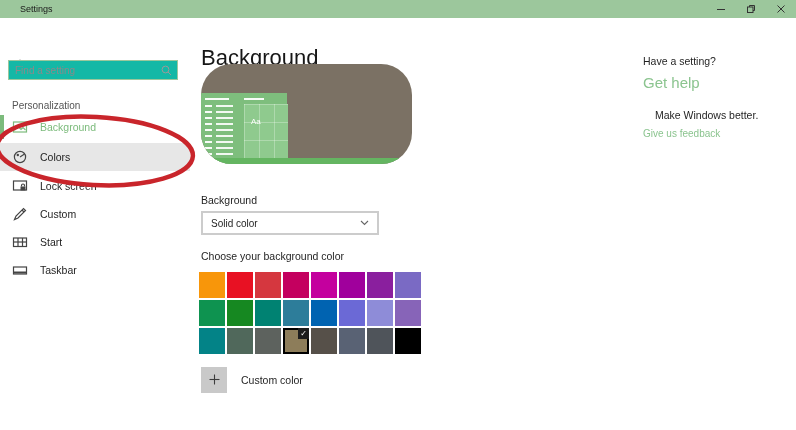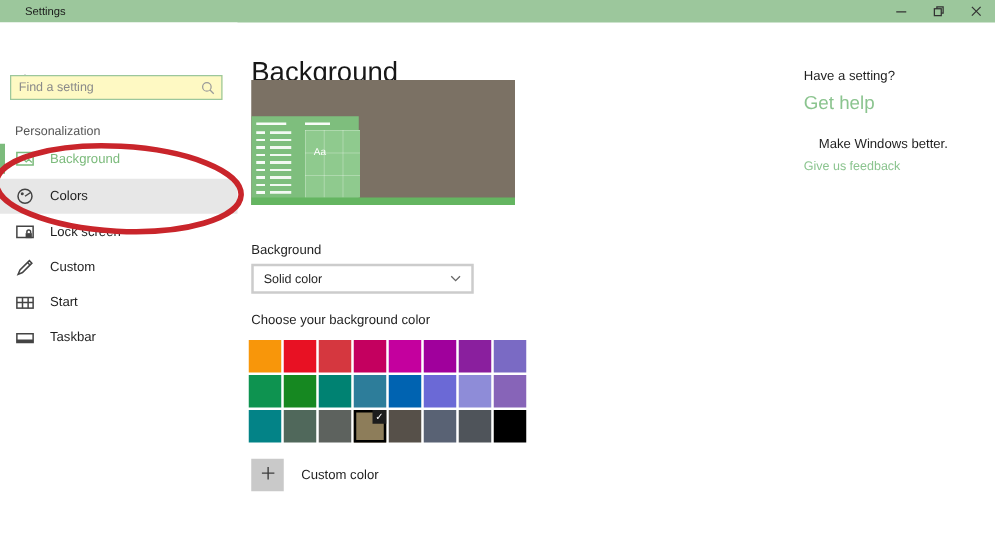--- a/index.html
+++ b/index.html
@@ -14,36 +14,36 @@
   .tb-title { font-size:9px; margin-left:20px; color:#1a1a1a; }
   .tb-controls { margin-left:auto; display:flex; height:100%; }
   .tb-btn { width:30px; height:100%; display:flex; align-items:center; justify-content:center; background:transparent; border:none; padding:0; cursor:pointer; }
   .tb-btn svg { display:block; }
 
   
   .sidebar { position:absolute; top:18px; left:0; width:190px; bottom:0; background:#fff; }
   .home-row { position:absolute; top:16px; left:0; width:190px; height:16px; display:flex; align-items:center; cursor:pointer;margin-top:24px; }
   .home-row .ic { margin-left:12px; width:16px; height:16px; }
   .home-row .lbl { margin-left:12px; font-size:10.5px; }
-  .searchbox { position:absolute; top:42px; left:8px; width:168px; height:18px; border:1px solid var(--titlebar-green); display:flex; align-items:center; background:#fef9c3; }
+  .searchbox { position:absolute; top:42px; left:8px; width:168px; height:18px; border:1px solid var(--titlebar-green); display:flex; align-items:center; background:#14b8a6; }
   .searchbox input { flex:1; border:none; outline:none; font-size:10px; padding:0 4px 0 6px; color:#333;
                      font-family:"Liberation Sans","DejaVu Sans",sans-serif; background:transparent; min-width:0; }
   .searchbox input::placeholder { color:#8a8a8a; }
   .searchbox .mag { margin-right:5px; flex:0 0 auto; }
   .section-lbl { position:absolute; top:82px; left:12px; font-size:10px; color:#555; }
   .nav-item { position:absolute; left:0; width:190px; height:28px; display:flex; align-items:center; cursor:pointer; }
   .nav-item .ic { margin-left:12px; width:16px; height:16px; flex:0 0 auto; }
   .nav-item .lbl { margin-left:12px; font-size:10.5px; color:#1f1f1f; }
   .nav-item.current .lbl { color:var(--sidebar-selected-green); }
   .nav-item.current .bar { position:absolute; left:0; top:2px; width:4px; height:24px; background:var(--sidebar-selected-green); }
   .nav-item.hovered { background:var(--hover-gray); }
 
   
   .page-title { position:absolute; left:201px; top:30px; font-size:22px; font-weight:400; color:#171717; }
-  .preview { position:absolute; left:201px; top:64px; width:211px; height:100px; background:var(--preview-desktop); overflow:hidden; }
+  .preview { position:absolute; left:201px; top:64px; width:211px; height:100px; background:var(--preview-desktop); overflow:hidden;border-radius:31px; }
   .pv-menu { position:absolute; left:0; top:29px; width:86px; bottom:0; background:var(--preview-menu); }
   .pv-menu-top { position:absolute; left:4px; top:5px; width:24px; height:2px; background:rgba(255,255,255,.95); }
   .pv-rail { position:absolute; left:4px; top:12px; width:7px; height:56px;
              background:repeating-linear-gradient(to bottom, rgba(255,255,255,.95) 0 2px, transparent 2px 6px); }
   .pv-items { position:absolute; left:15px; top:12px; width:17px; height:50px;
               background:repeating-linear-gradient(to bottom, rgba(255,255,255,.9) 0 2px, transparent 2px 6px); }
   .pv-tile-head { position:absolute; left:43px; top:34px; width:20px; height:2px; background:rgba(255,255,255,.95); }
   .pv-tiles { position:absolute; left:43px; top:40px; width:44px; height:54px; background:var(--preview-tile);
               background-image:linear-gradient(rgba(255,255,255,.28) 1px, transparent 1px),
                                linear-gradient(90deg, rgba(255,255,255,.28) 1px, transparent 1px);

